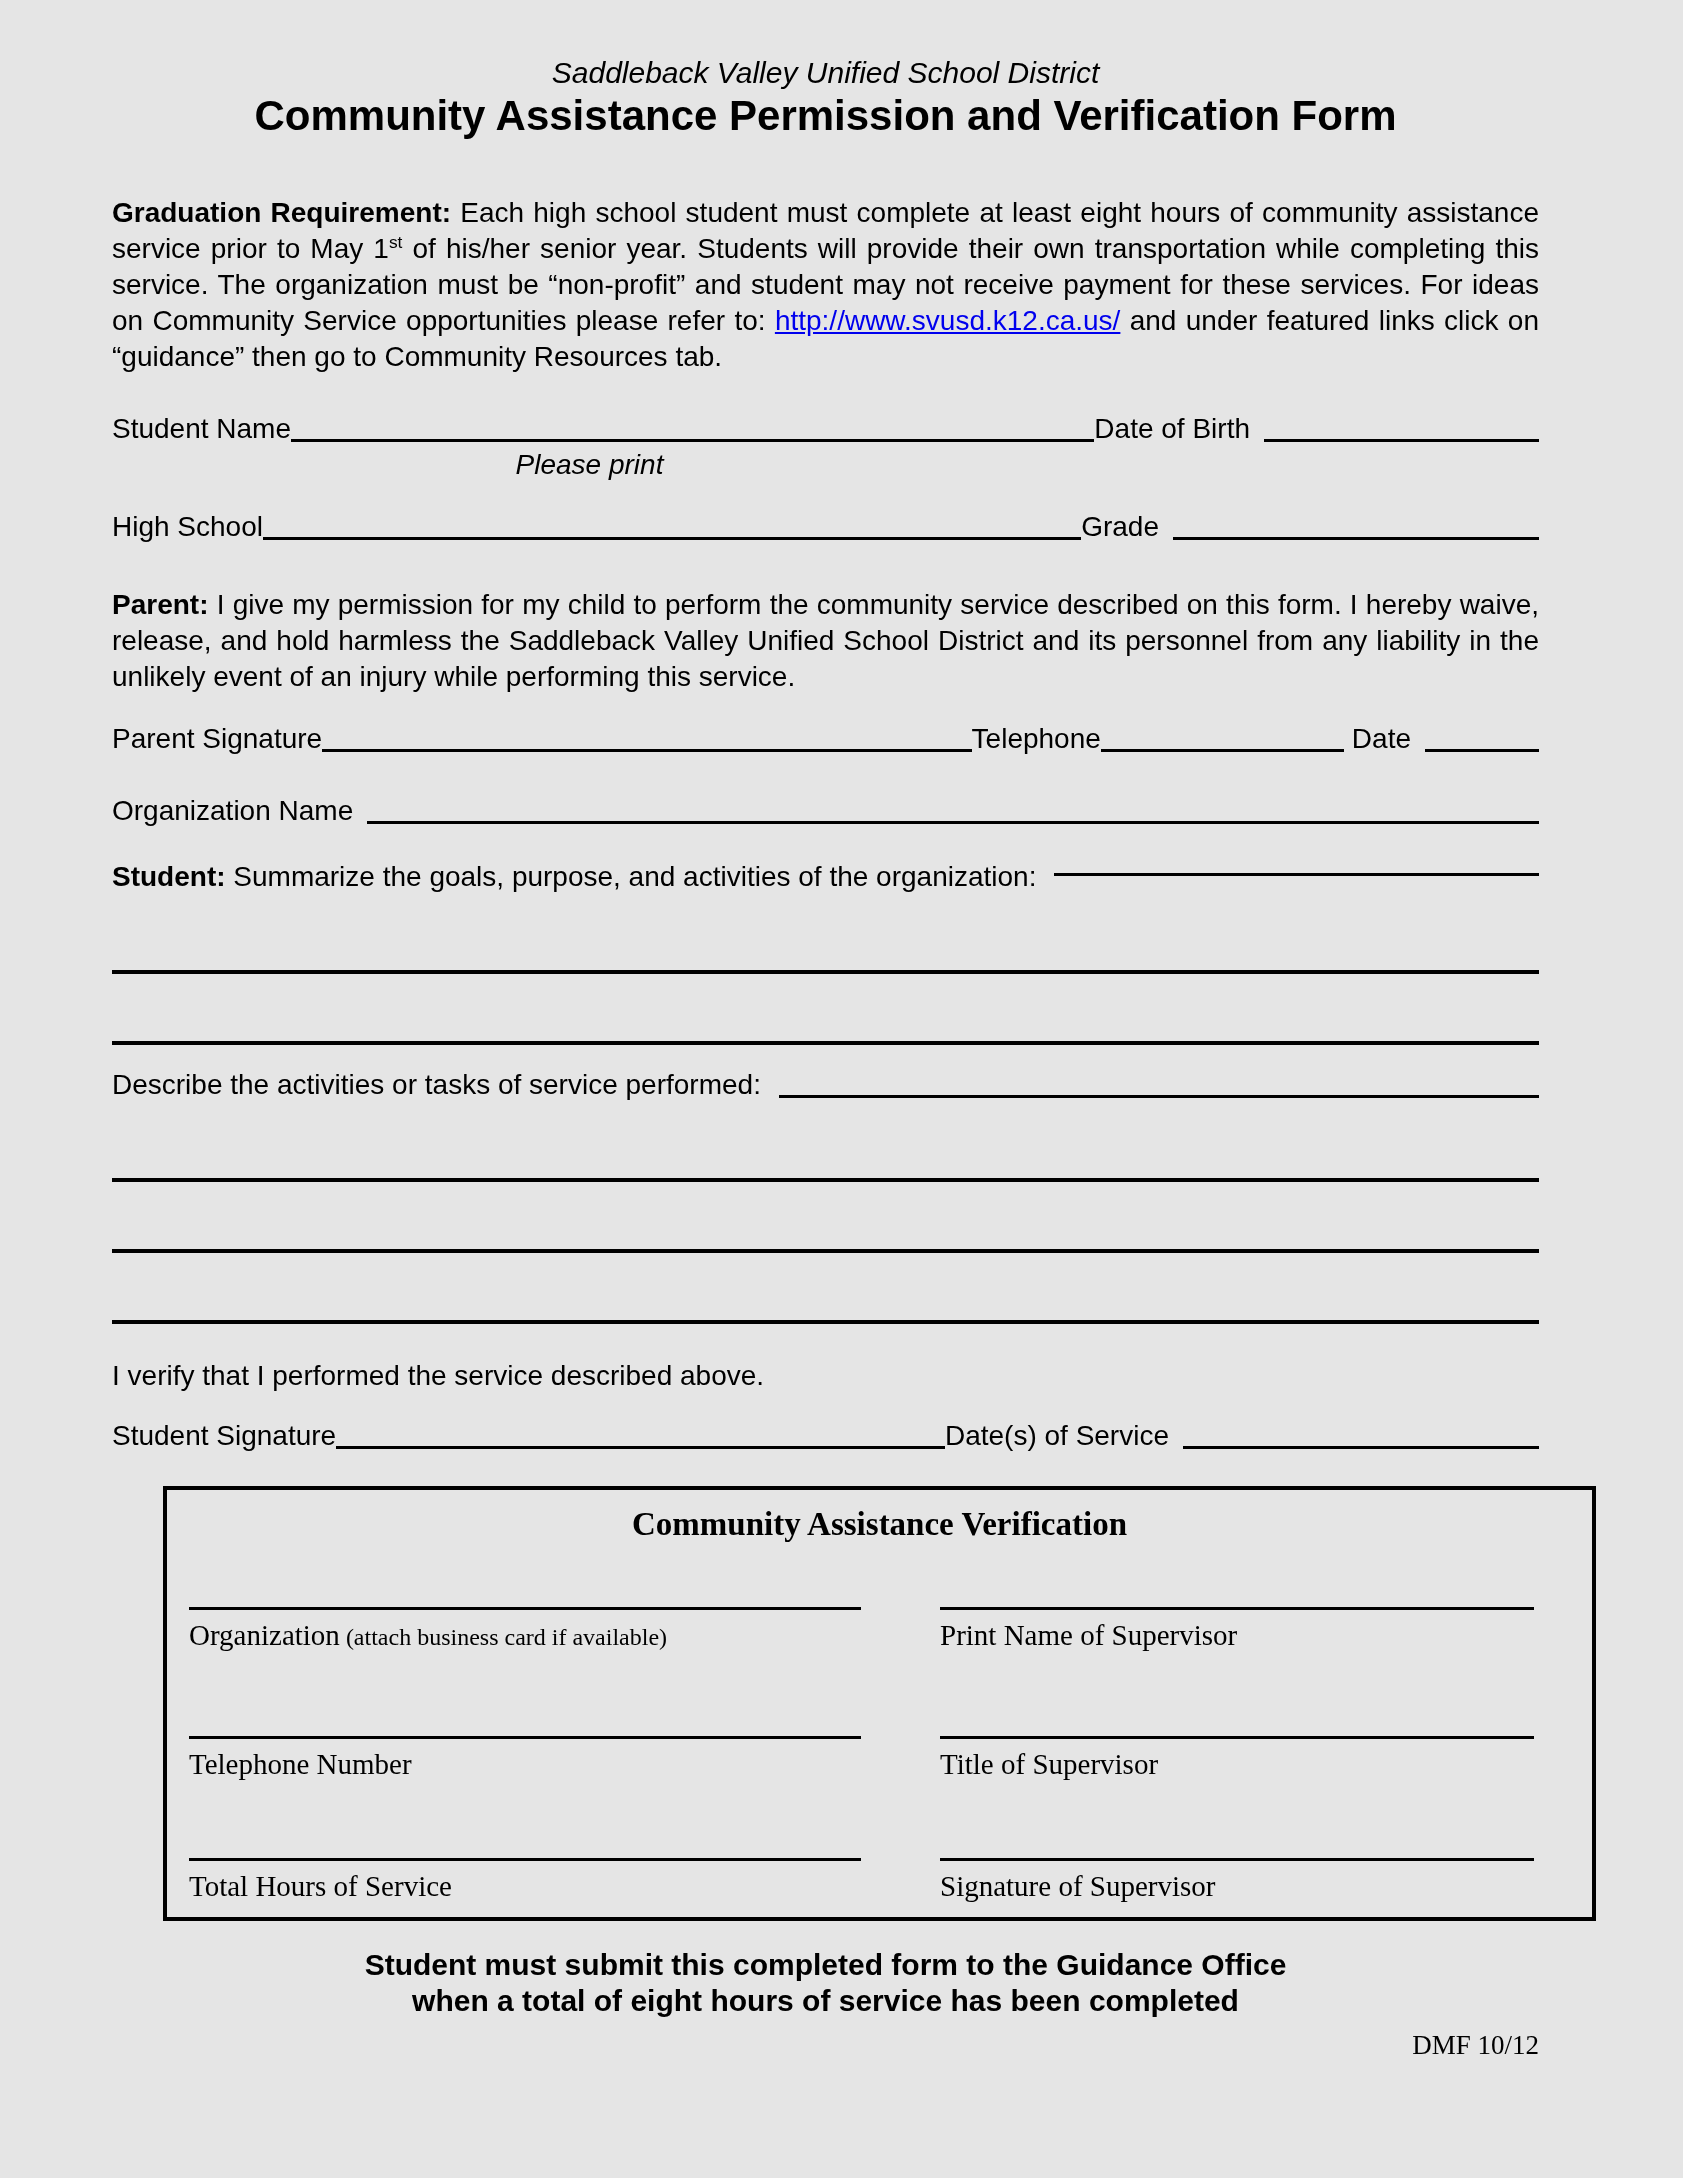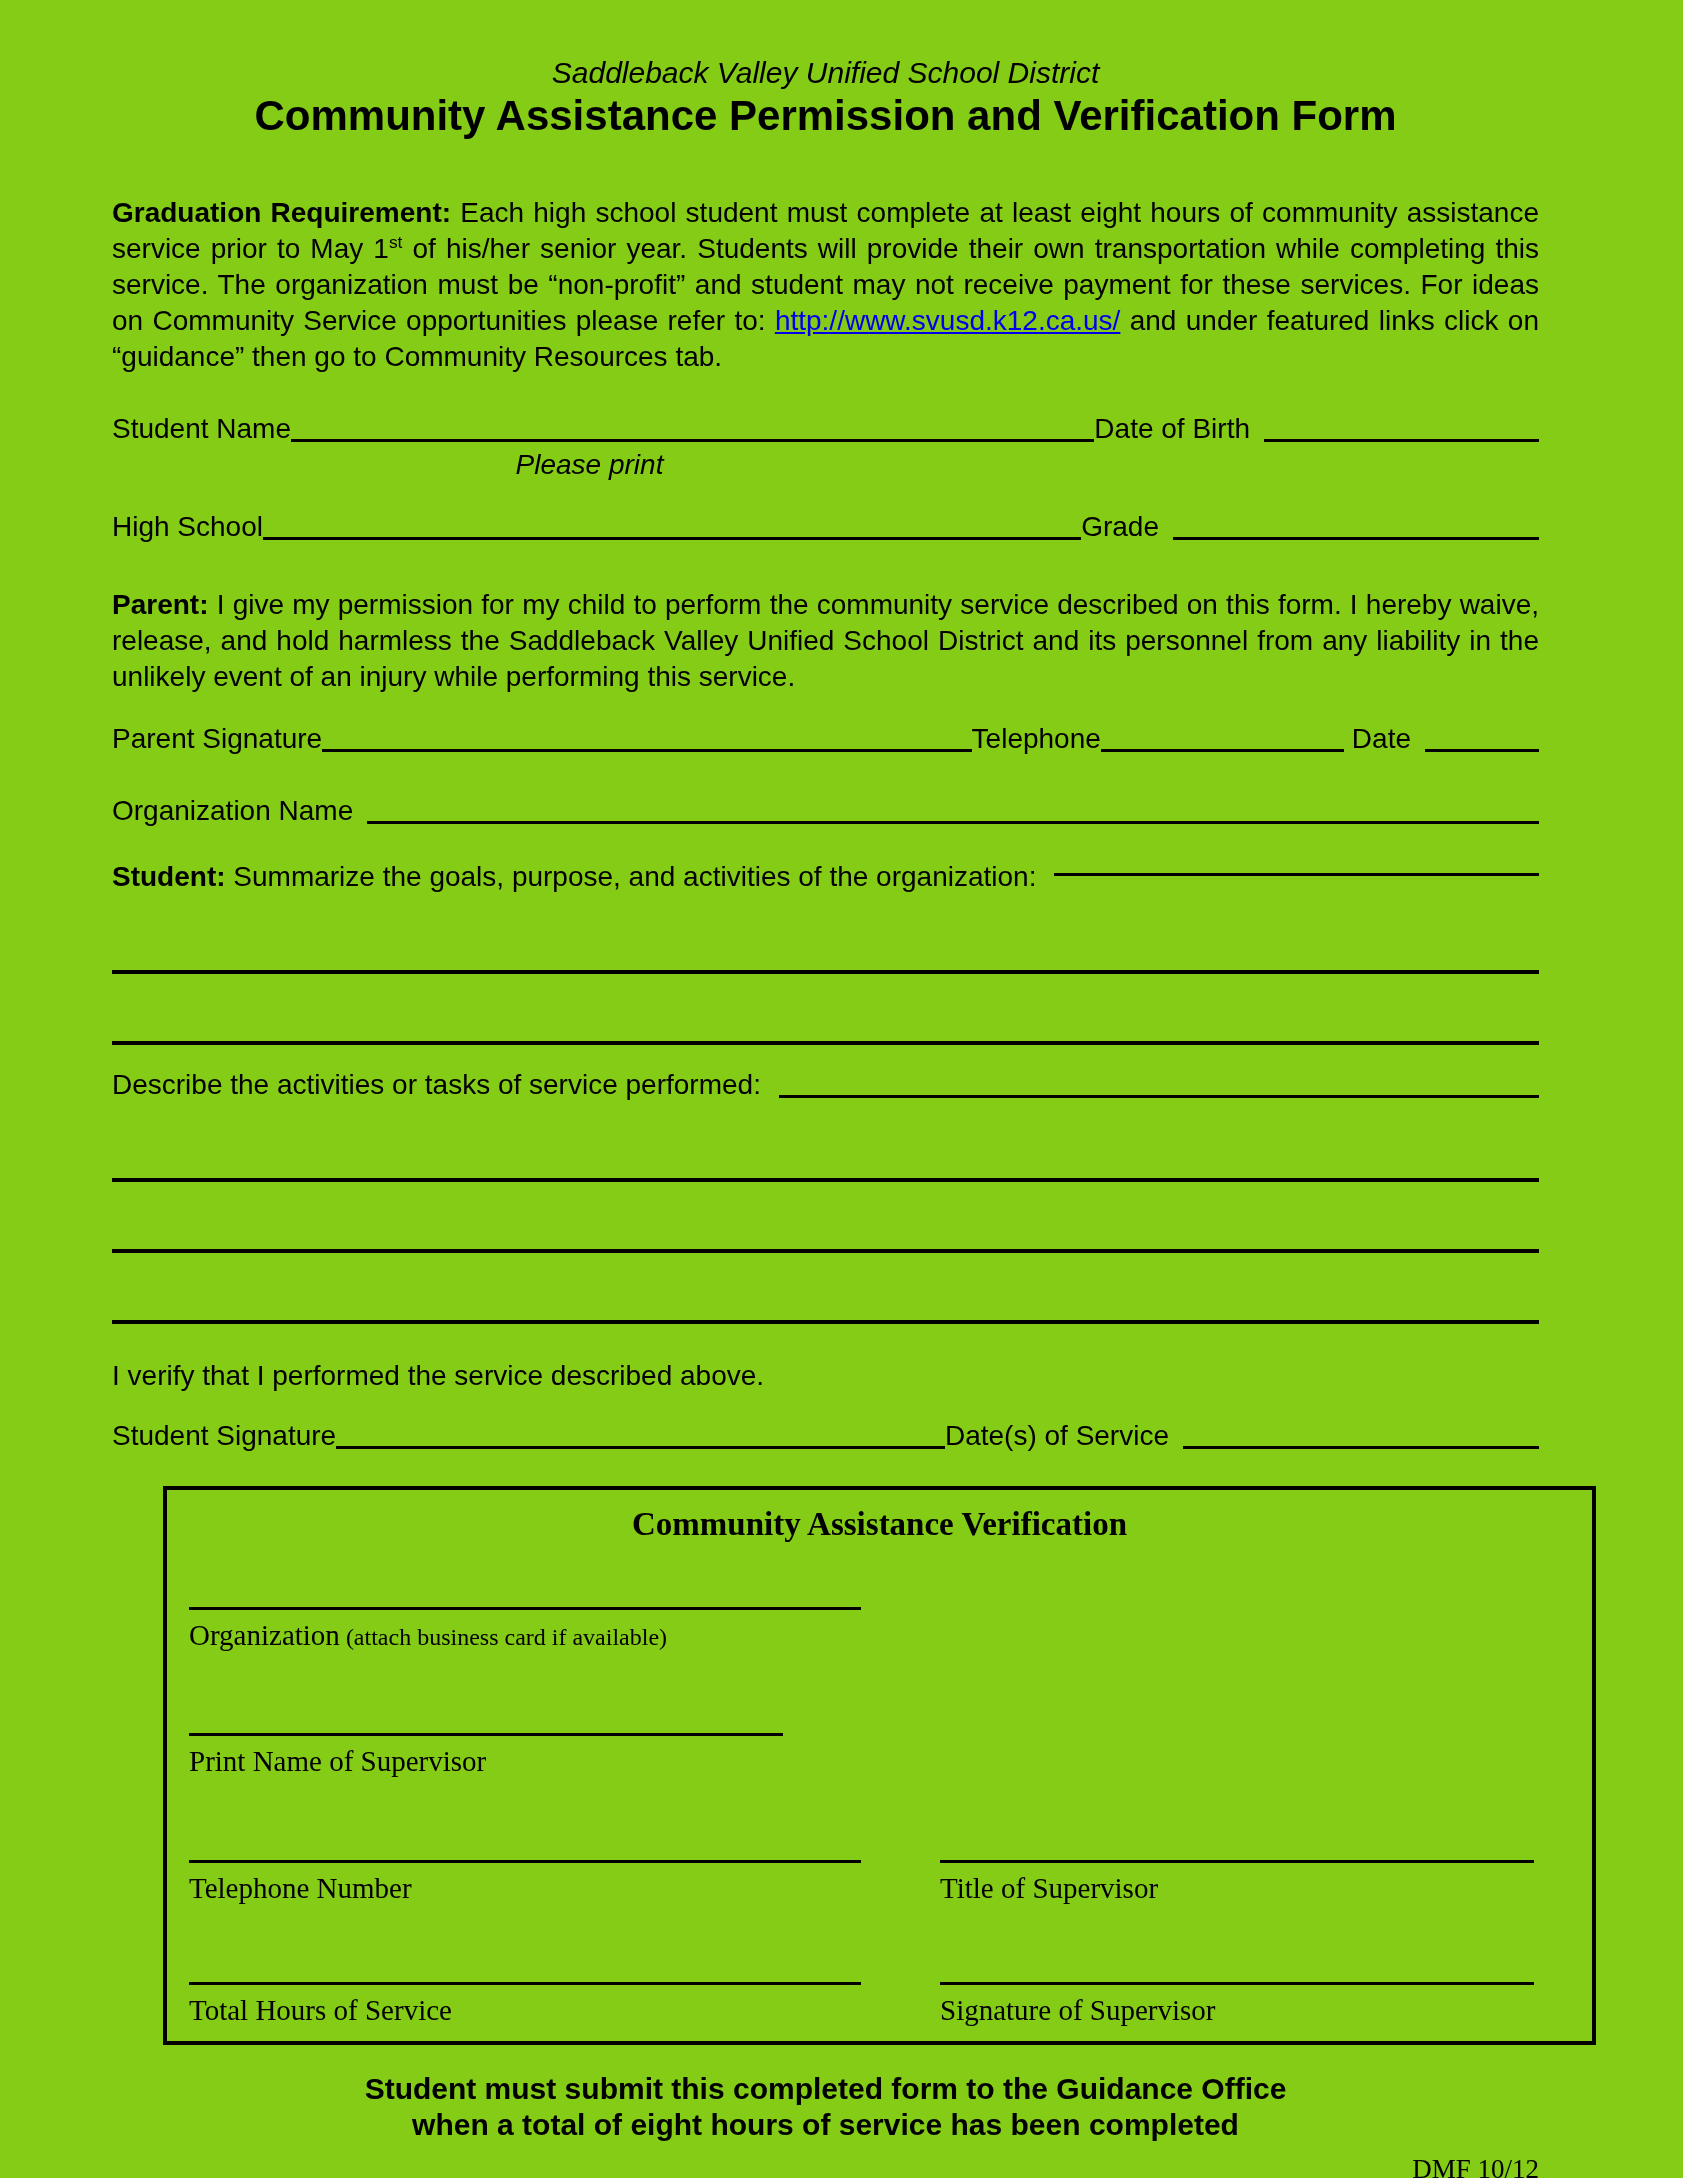--- a/index.html
+++ b/index.html
@@ -1,21 +1,21 @@
 <!DOCTYPE html>
 <html style="--link-color: #0000EE;"><head>
 <meta charset="utf-8">
 <style>
   html,body { margin:0; padding:0; background:#ffffff; }
   .page {
     position:relative;
     width:1683px; height:2178px;
     box-sizing:border-box;
     padding:55px 144px 0 112px;
-    background:#84cc16;
+    background:#e5e5e5;
     color:#000;
     font-family:"Liberation Sans", sans-serif;
     font-size:28px;
     line-height:36px;
   }
   .t1 { text-align:center; font-style:italic; font-size:30px; line-height:36px; }
   .t2 { text-align:center; font-weight:bold; font-size:42px; line-height:50px; }
   .para { margin:0; text-align:justify; line-height:36px; }
   .para.p-intro { margin-top:54px; }
   .para.p-parent { margin-top:42px; }
@@ -52,21 +52,21 @@
 
   .vbox {
     margin-top:32px; margin-left:51px;
     width:1433px; box-sizing:border-box;
     border:4px solid #000;
     padding:14px 0 14px 22px;
     font-family:"Liberation Serif", serif;
   }
   .vbox-title { text-align:center; font-weight:bold; font-size:33px; line-height:40px; margin-right:22px; }
   .vrow { display:flex; gap:79px; }
-  .vrow.r1 { margin-top:63px;flex-direction:column; }
+  .vrow.r1 { margin-top:63px; }
   .vrow.r2 { margin-top:82px; }
   .vrow.r3 { margin-top:77px; }
   .vcol-l { width:672px; flex:none; }
   .vcol-r { width:594px; flex:none; }
   .vline { border-bottom:3px solid #000; height:0; }
   .vlabel { margin-top:8px; font-size:29px; line-height:34px; }
   .vnote { font-size:24px; }
 
   .submit-note { margin-top:26px; text-align:center; font-weight:bold; font-size:30px; line-height:36px; }
   .form-code { margin-top:8px; text-align:right; font-family:"Liberation Serif", serif; font-size:27px; }

